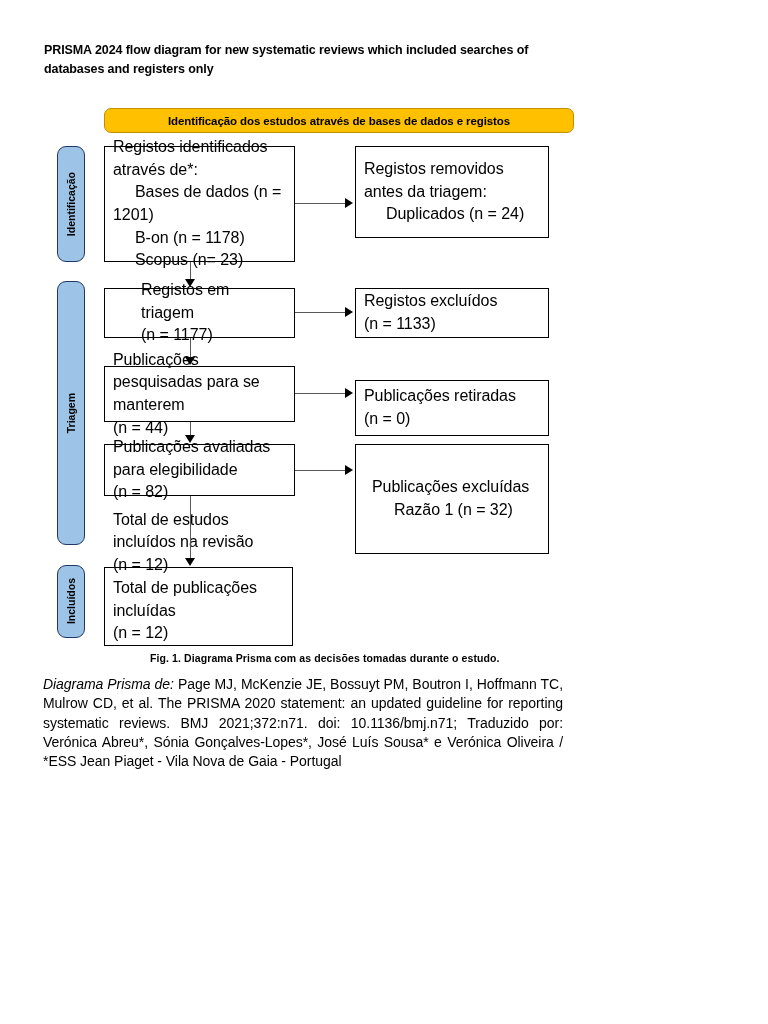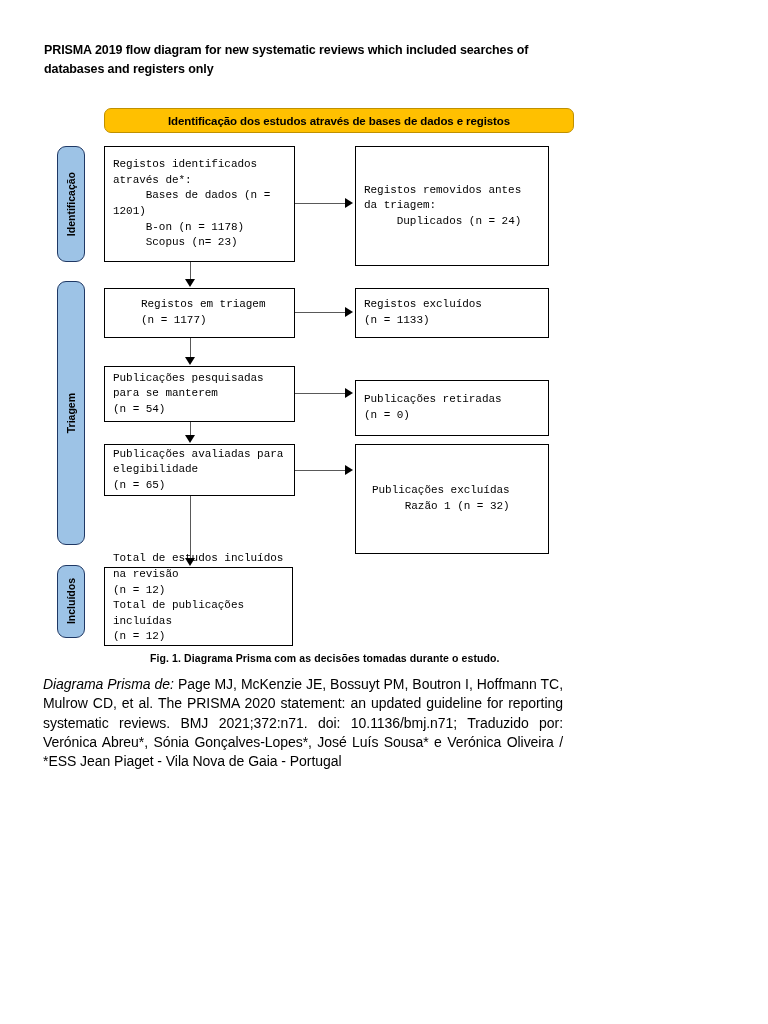--- a/index.html
+++ b/index.html
@@ -89,38 +89,37 @@
     position: absolute;
     background: #ffffff;
     border: 1.4px solid #000000;
     box-sizing: border-box;
     padding: 0 8px;
     display: flex;
     flex-direction: column;
     justify-content: center;
   }
   .fbox .btext {
-    font-size: 11px;
+    font-size: 16px;
     line-height: 1.42;
     color: #000;
     white-space: pre-wrap;
     letter-spacing: -0.05px;
-    font-family: Liberation Mono, monospace;
   }
   .fbox.top-align { justify-content: flex-end; padding-top: 18px; }
 
   
   .box-identified  { left: 104px; top: 146px; width: 191px; height: 116px; }
   .box-screened    { left: 104px; top: 288px; width: 191px; height: 50px; padding-left: 36px;  }
   .box-sought      { left: 104px; top: 366px; width: 191px; height: 56px;  }
   .box-assessed    { left: 104px; top: 444px; width: 191px; height: 52px;  }
   .box-included    { left: 104px; top: 567px; width: 189px; height: 79px;  }
 
   
-  .box-removed     { left: 355px; top: 146px; width: 194px; height: 120px; }
+  .box-removed     { left: 355px; top: 146px; width: 194px; height: 92px; }
   .box-excluded1   { left: 355px; top: 288px; width: 194px; height: 50px;  }
   .box-retracted   { left: 355px; top: 366px; width: 194px; height: 56px; margin-top: 14px;  }
   .box-excluded2   { left: 355px; top: 444px; width: 194px; height: 110px; padding-left: 16px; }
 
   
   .conn {
     position: absolute;
     background: #595959;
   }
   .conn-v { width: 1.4px; }
@@ -185,21 +184,21 @@
     text-align: justify;
     letter-spacing: -0.05px;
   }
   .citation .cit-lead {
     font-style: italic;
   }
 </style>
 </head>
 <body>
 
-<div class="page-title">PRISMA 2019 flow diagram for new systematic reviews which included searches of databases and registers only</div>
+<div class="page-title">PRISMA 2024 flow diagram for new systematic reviews which included searches of databases and registers only</div>
 
 <div class="diagram">
 
   <div class="banner">
     <span class="banner-label">Identificação dos estudos através de bases de dados e registos</span>
   </div>
 
   <div class="stage-tab tab-identificacao">
     <span class="stage-label">Identificação</span>
   </div>
@@ -225,30 +224,30 @@
     <span class="btext">Registos em triagem
 (n = 1177)</span>
   </div>
   <div class="fbox box-excluded1">
     <span class="btext">Registos excluídos
 (n = 1133)</span>
   </div>
 
   <div class="fbox box-sought">
     <span class="btext">Publicações pesquisadas para se manterem
-(n = 54)</span>
+(n = 44)</span>
   </div>
   <div class="fbox box-retracted">
     <span class="btext">Publicações retiradas
 (n = 0)</span>
   </div>
 
   <div class="fbox box-assessed">
     <span class="btext">Publicações avaliadas para elegibilidade
-(n = 65)</span>
+(n = 82)</span>
   </div>
   <div class="fbox box-excluded2">
     <span class="btext">Publicações excluídas
      Razão 1 (n = 32)</span>
   </div>
 
   <div class="fbox box-included top-align">
     <span class="btext">Total de estudos incluídos na revisão
 (n = 12)
 Total de publicações incluídas

